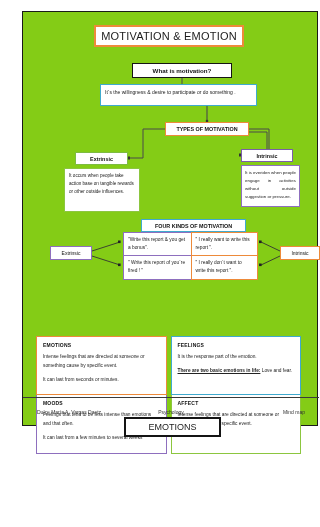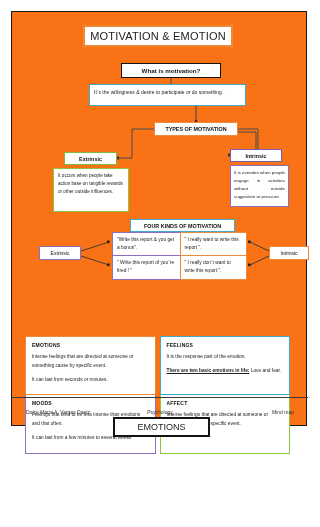--- a/index.html
+++ b/index.html
@@ -5,24 +5,24 @@
   html,body{margin:0;padding:0;background:#ffffff;}
   body{
     width:320px;height:527px;
     font-family:"Liberation Sans", sans-serif;
     color:#111;
     overflow:hidden;
     position:relative;
   }
   #page{
     position:absolute;
-    left:11px; top:11px;
+    left:22px; top:11px;
     width:296px; height:415px;
     border:1.5px solid #1a1a1a;
-    background:#f97316;
+    background:#84cc16;
     box-sizing:border-box;
   }
   .abs{position:absolute;box-sizing:border-box;}
 
   
   .title-box{
     left:71px; top:13px; width:150px; height:22px;
     border:2px solid #ED8A3A;
     background:#fff;
     display:flex;align-items:center;justify-content:center;

